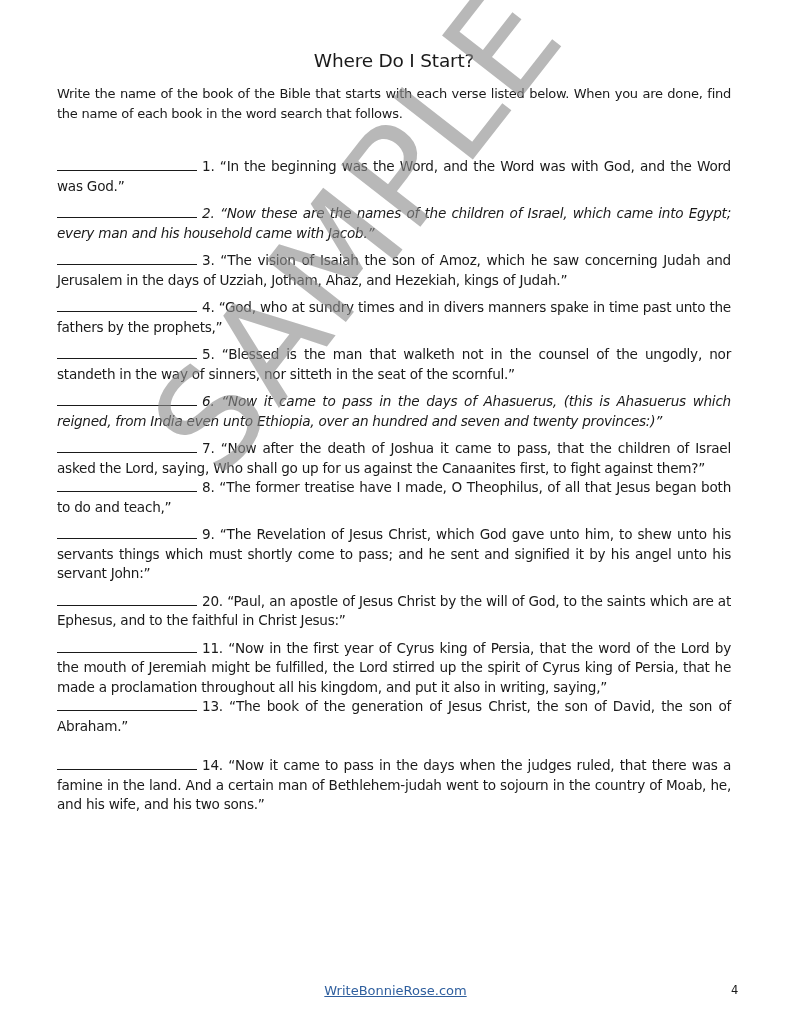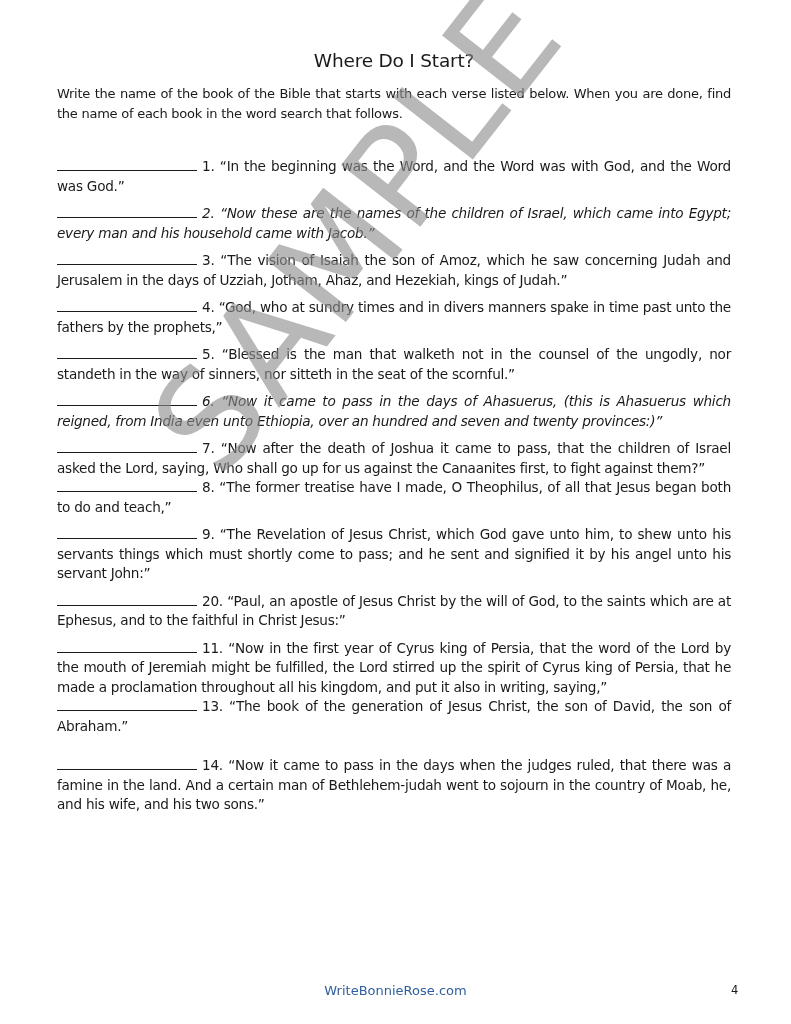--- a/index.html
+++ b/index.html
@@ -81,20 +81,21 @@
       line-height: 1;
     }
     .footer-link {
       position: absolute;
       top: 983px;
       left: 0;
       width: 791px;
       text-align: center;
       font-size: 13px;
       color: #2f5f9e;
+      text-decoration: underline;
     }
     .page-num {
       position: absolute;
       top: 983px;
       left: 731px;
       font-size: 11.5px;
       color: #1a1a1a;
     }
   </style>
 </head>

